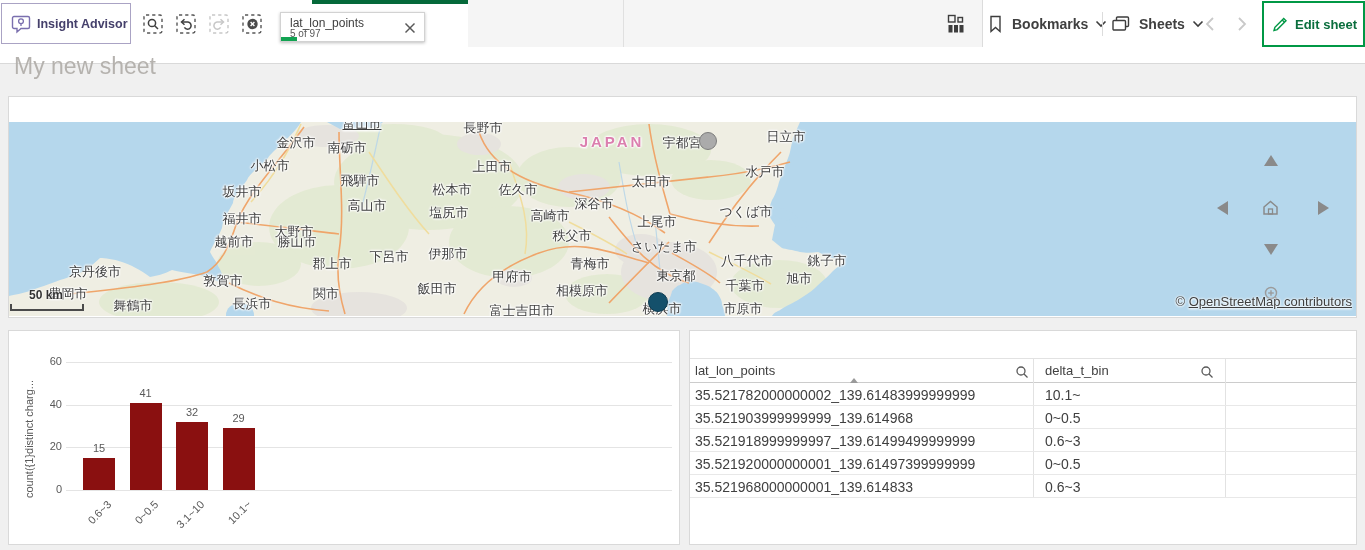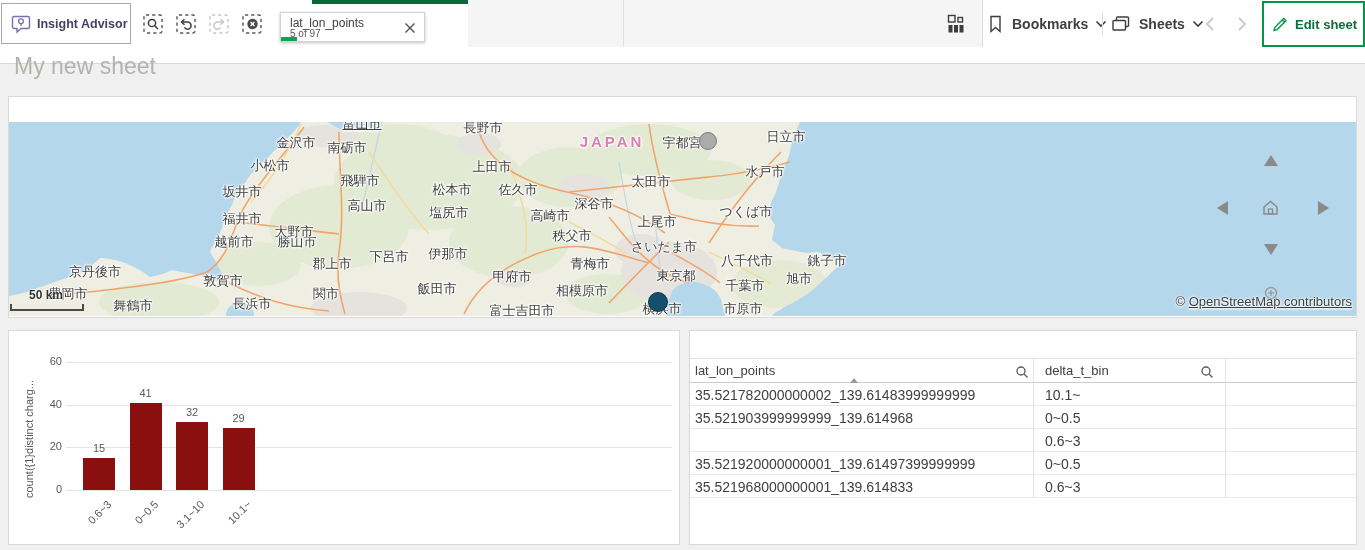--- a/index.html
+++ b/index.html
@@ -367,20 +367,21 @@
     <div id="tbody">
         <div class="trow" style="top: 52px;">
           <span class="td" style="left: 5px;">35.521782000000002_139.61483999999999</span>
           <span class="td" style="left: 355px;">10.1~</span>
         </div>
         <div class="trow" style="top: 75px;">
           <span class="td" style="left: 5px;">35.521903999999999_139.614968</span>
           <span class="td" style="left: 355px;">0~0.5</span>
         </div>
         <div class="trow" style="top: 98px;">
+          <span class="td" style="left: 5px;">35.521918999999997_139.61499499999999</span>
           <span class="td" style="left: 355px;">0.6~3</span>
         </div>
         <div class="trow" style="top: 121px;">
           <span class="td" style="left: 5px;">35.521920000000001_139.61497399999999</span>
           <span class="td" style="left: 355px;">0~0.5</span>
         </div>
         <div class="trow" style="top: 144px;">
           <span class="td" style="left: 5px;">35.521968000000001_139.614833</span>
           <span class="td" style="left: 355px;">0.6~3</span>
         </div>

